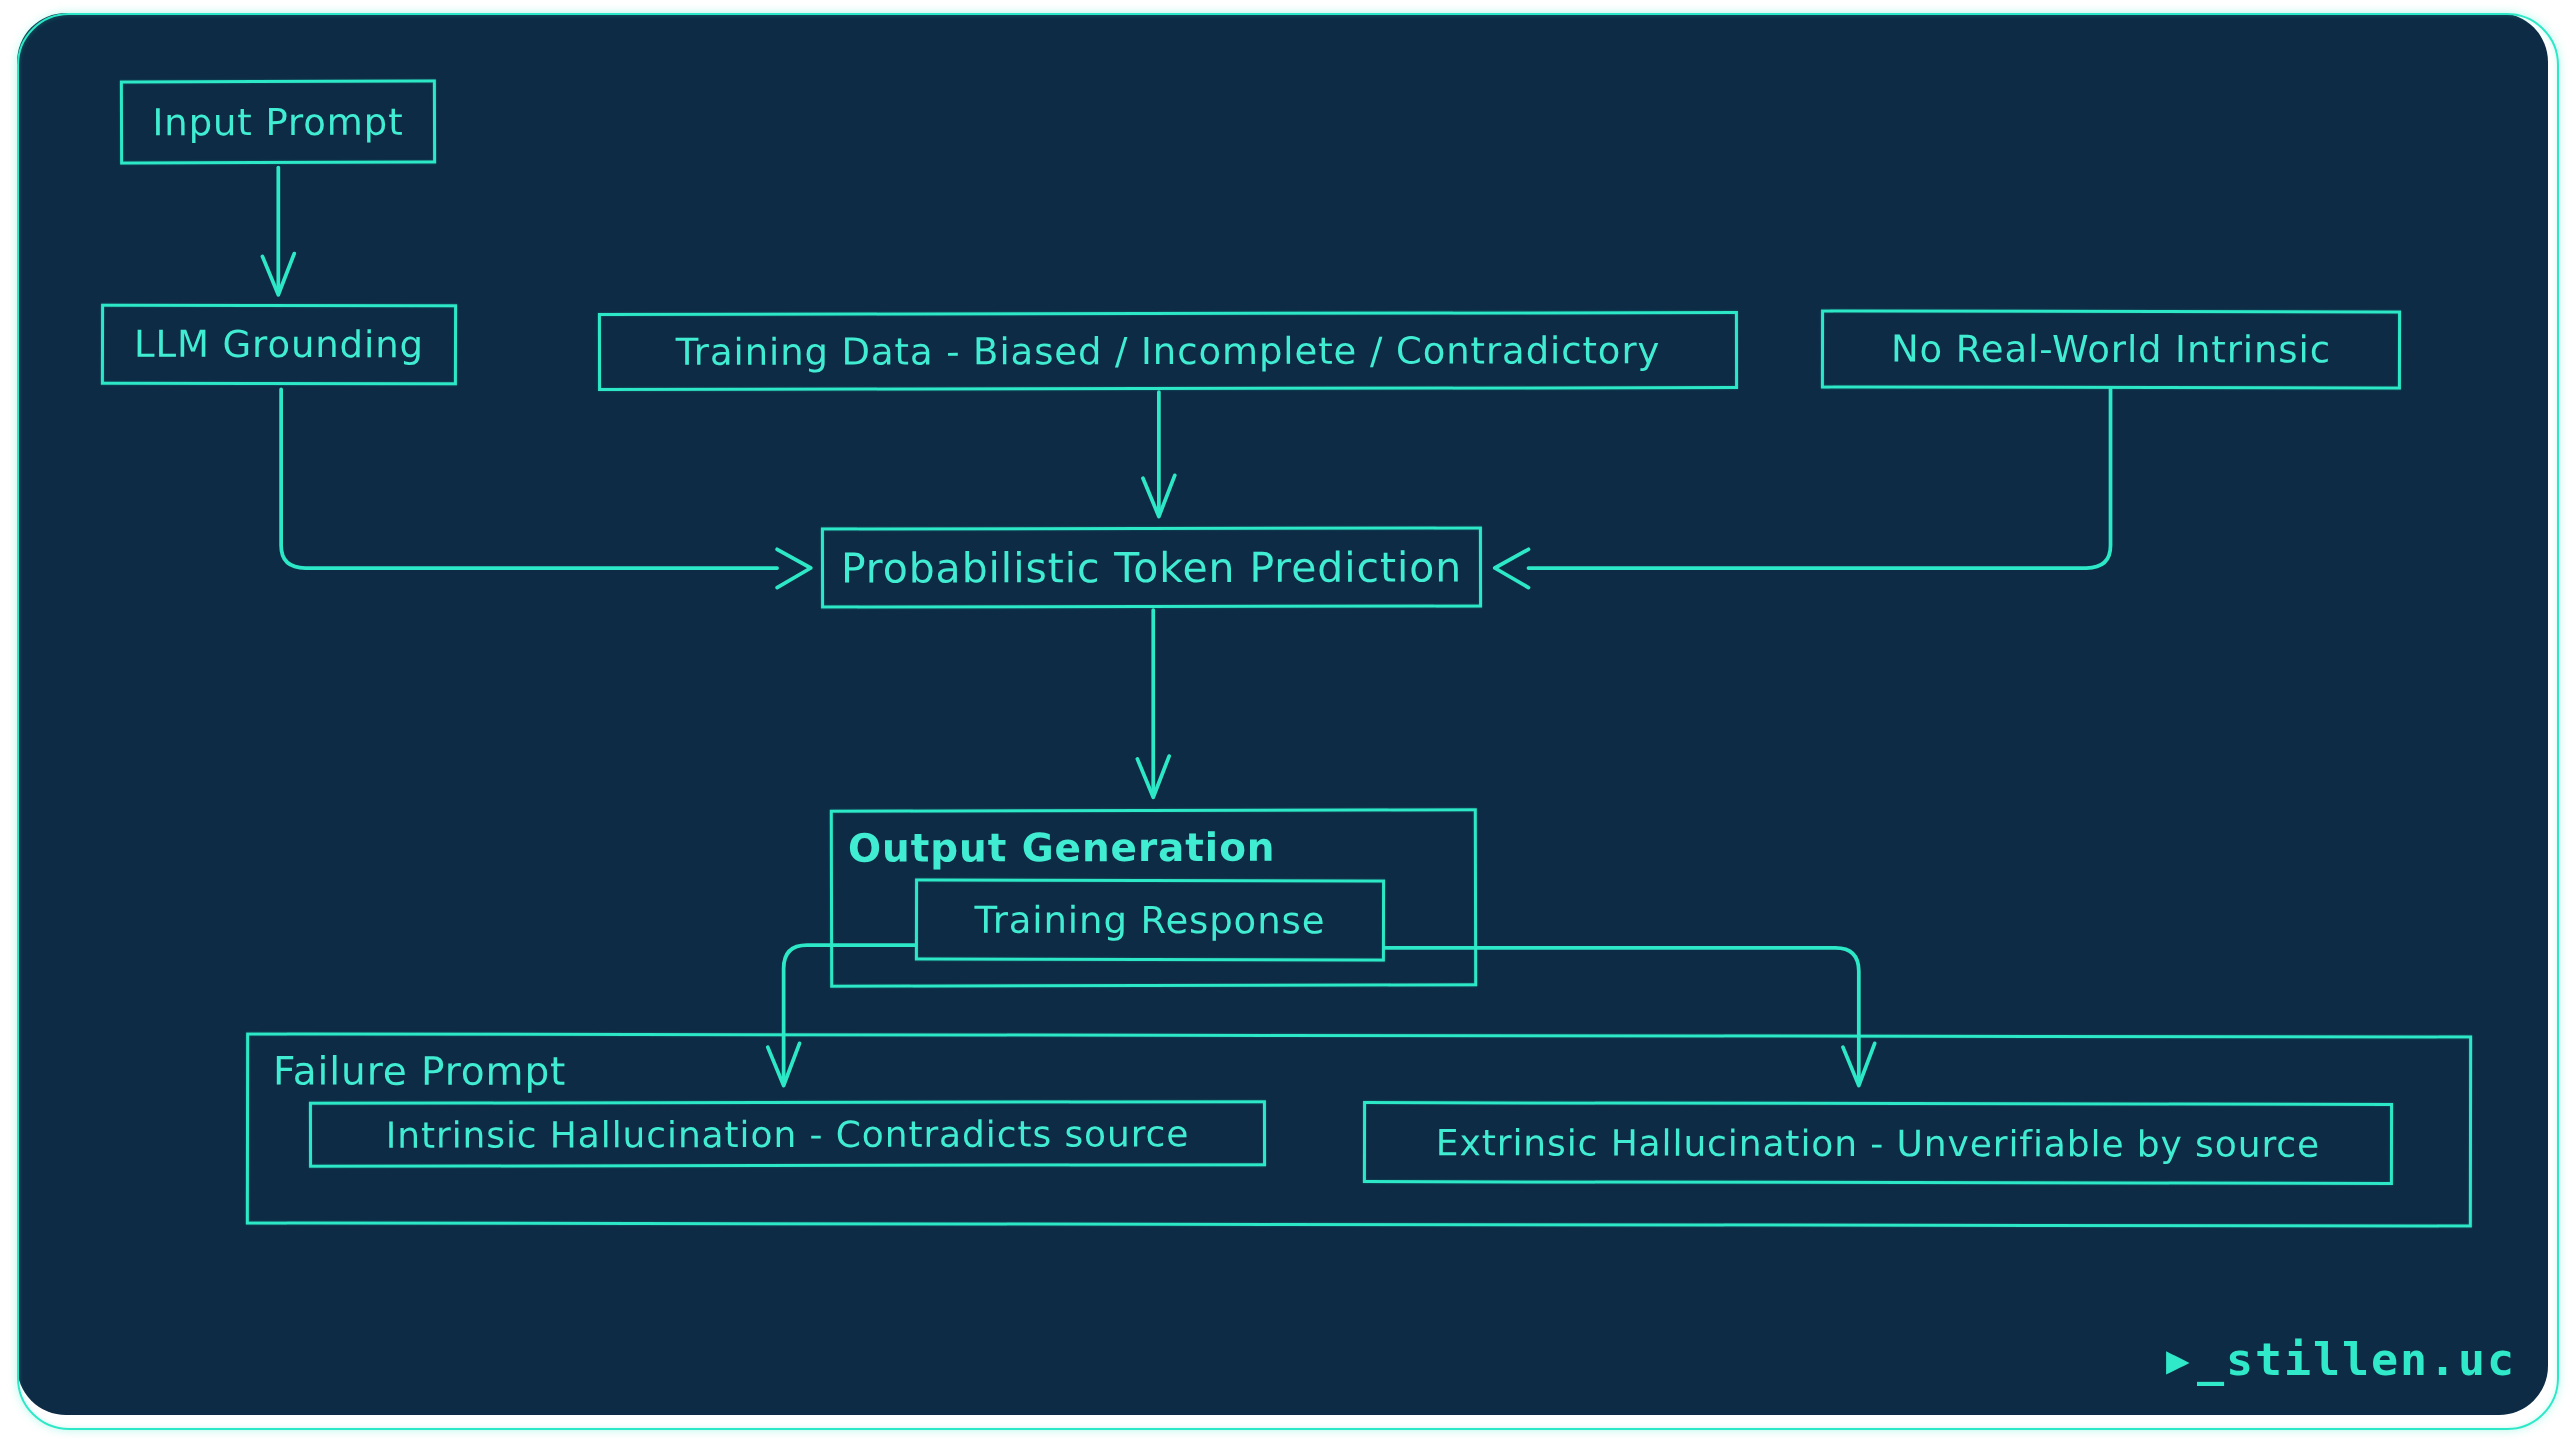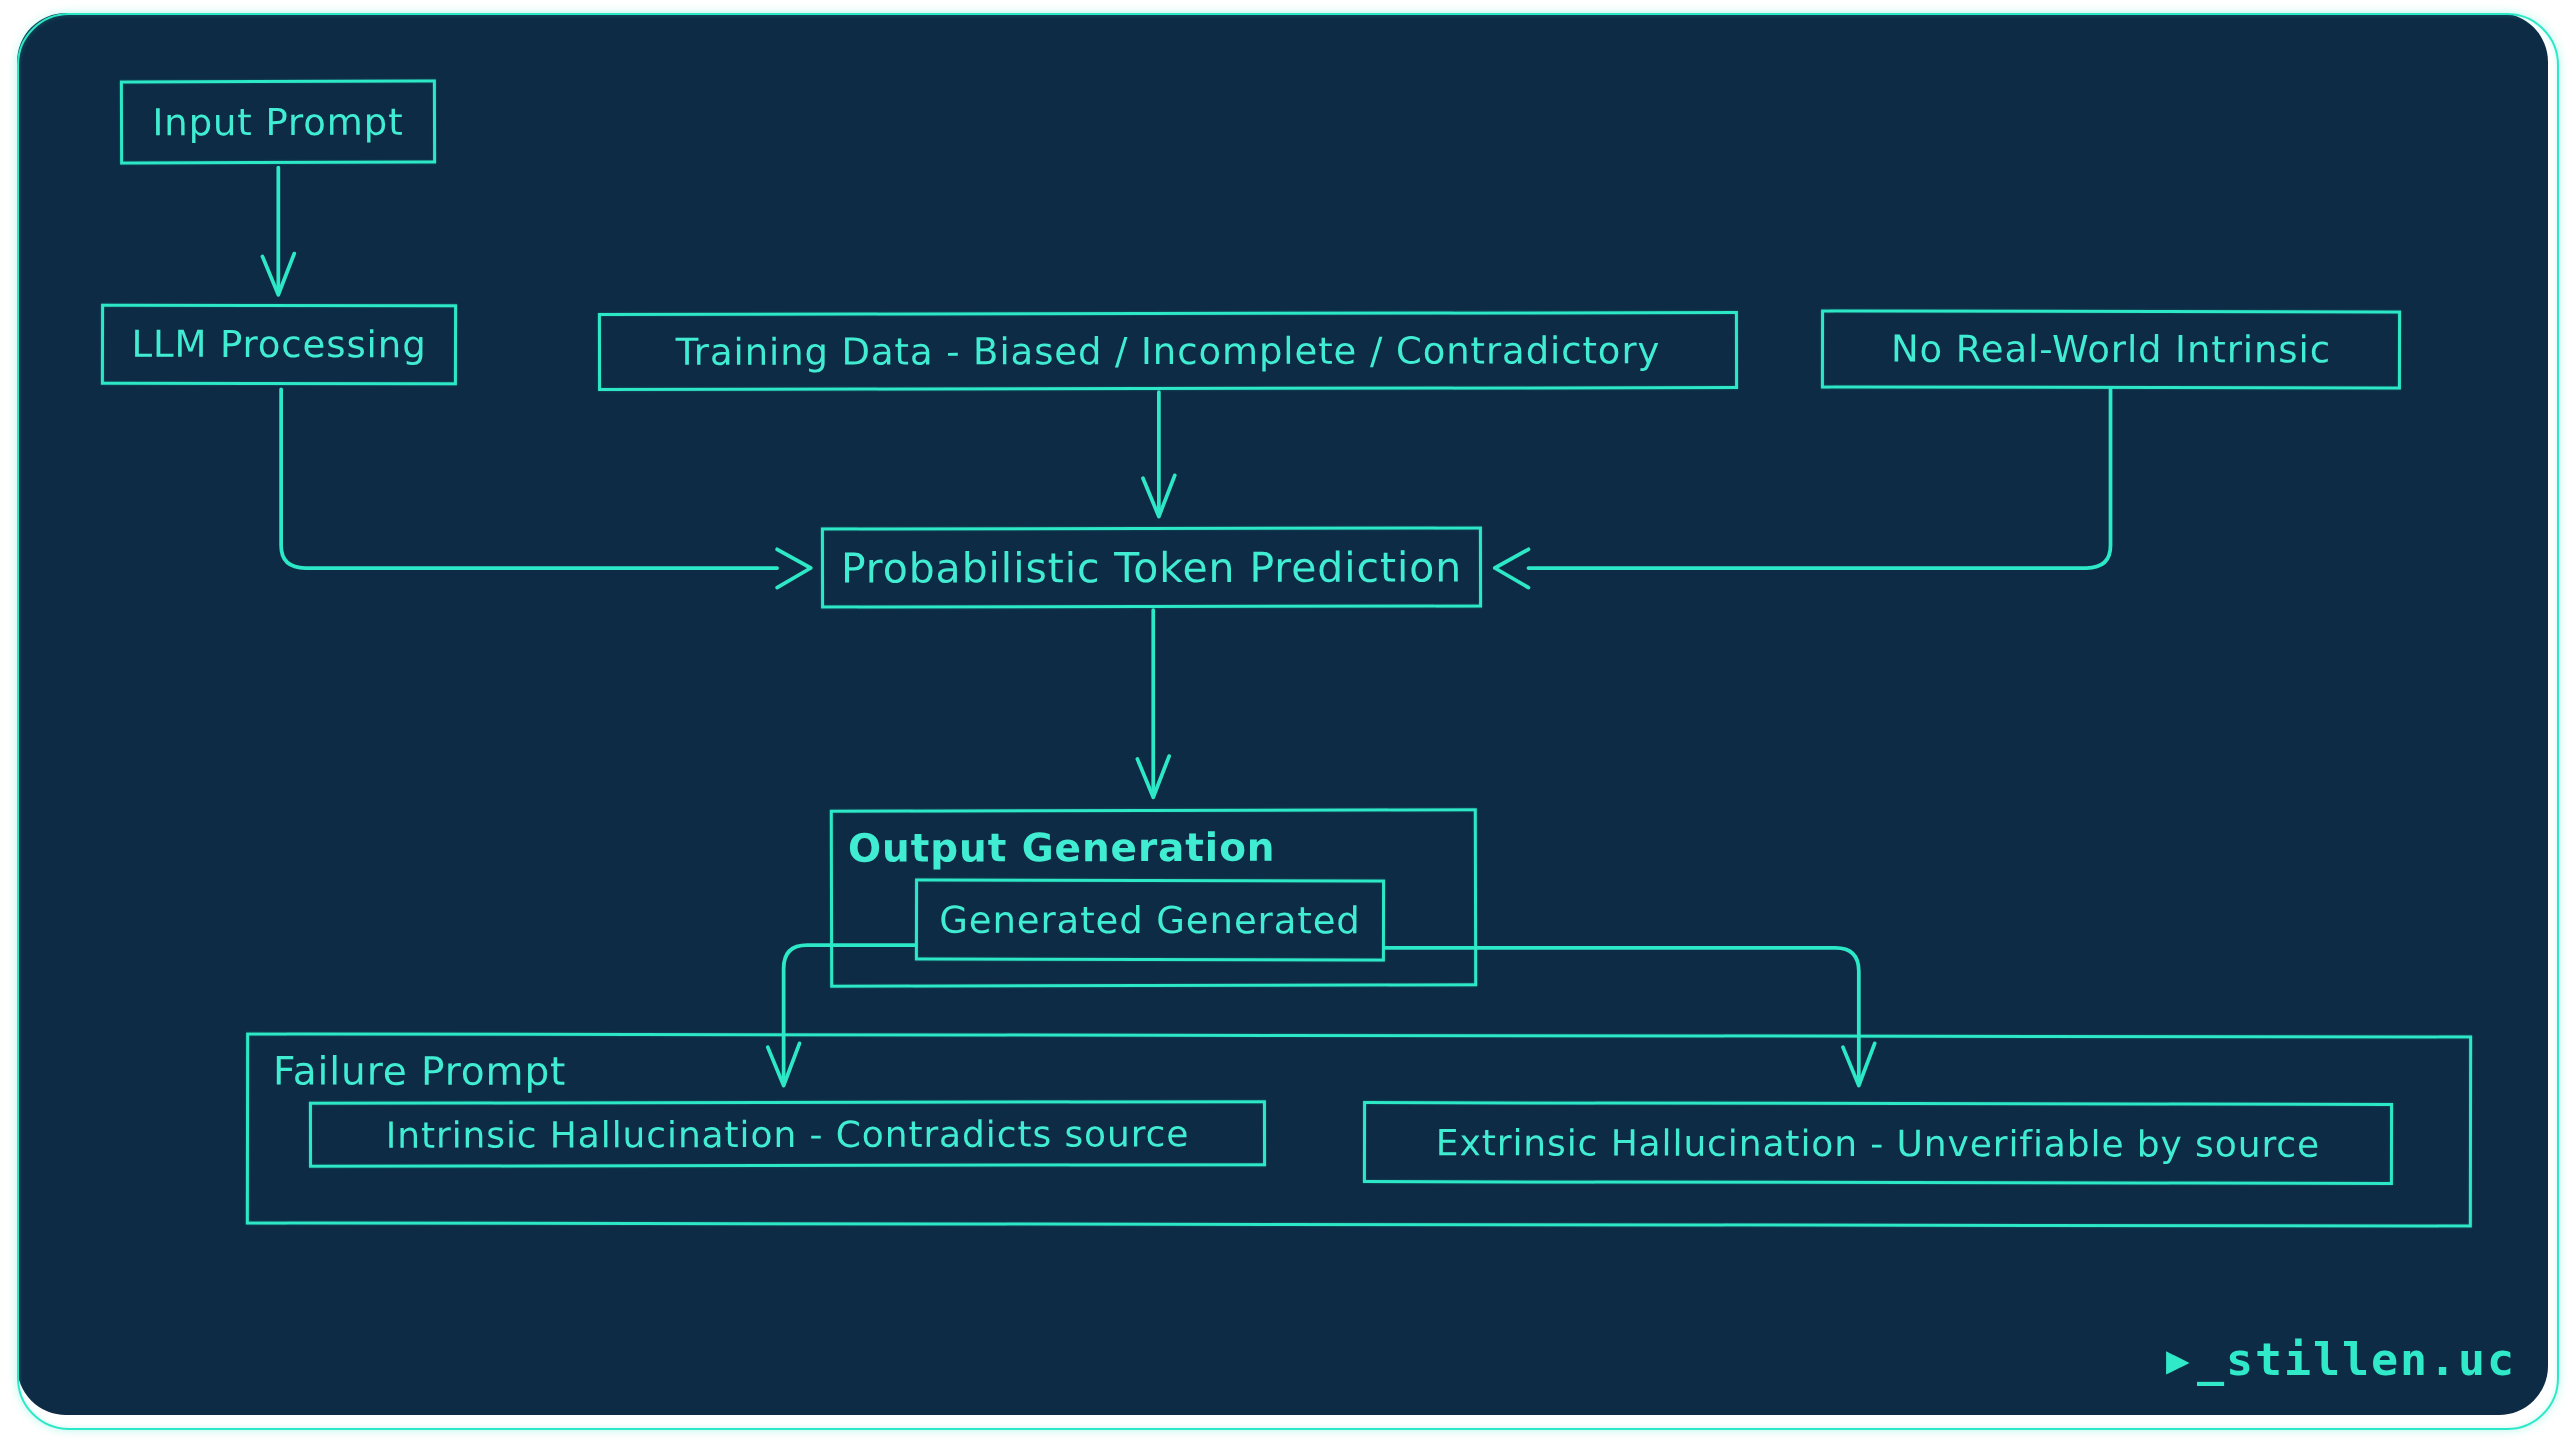--- a/index.html
+++ b/index.html
@@ -104,41 +104,41 @@
 
     <path class="wire" d="M 1480 1013 L 1961 1013 Q 1986 1013 1986 1038 L 1986 1157"></path>
     <path class="wire" d="M 1969 1119 L 1986 1160 L 2003 1115"></path>
   </svg>
 
   <div class="node" id="n-input">
     <span>Input Prompt</span>
   </div>
 
   <div class="node" id="n-llm">
-    <span>LLM Processing</span>
+    <span>LLM Grounding</span>
   </div>
 
   <div class="node" id="n-training">
     <span>Training Data - Biased / Incomplete / Contradictory</span>
   </div>
 
   <div class="node" id="n-noground">
     <span>No Real-World Intrinsic</span>
   </div>
 
   <div class="node" id="n-token">
     <span>Probabilistic Token Prediction</span>
   </div>
 
   <div class="container-frame" id="c-outgen">
     <span class="container-label">Output Generation</span>
   </div>
 
   <div class="node" id="n-genresp">
-    <span>Generated Generated</span>
+    <span>Training Response</span>
   </div>
 
   <div class="container-frame" id="c-failure">
     <span class="container-label">Failure Prompt</span>
   </div>
 
   <div class="node" id="n-intrinsic">
     <span>Intrinsic Hallucination - Contradicts source</span>
   </div>
 

